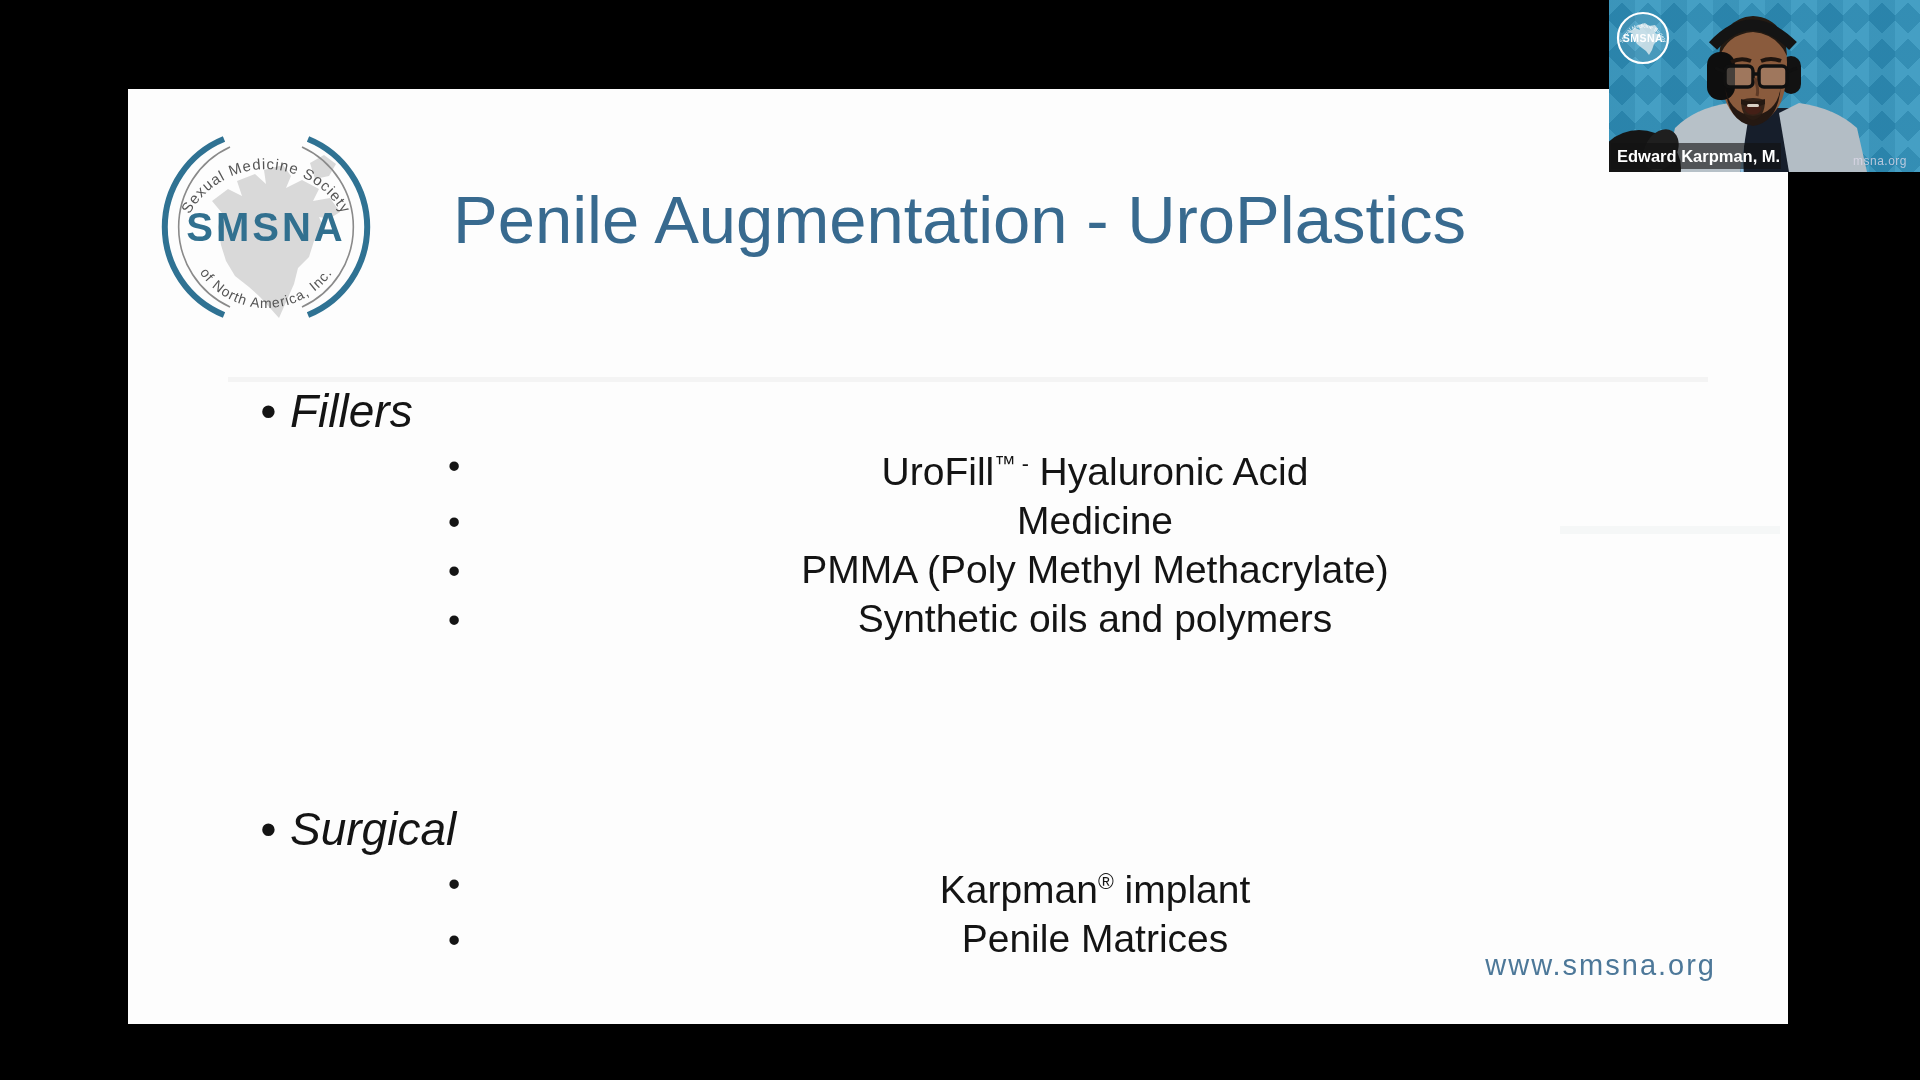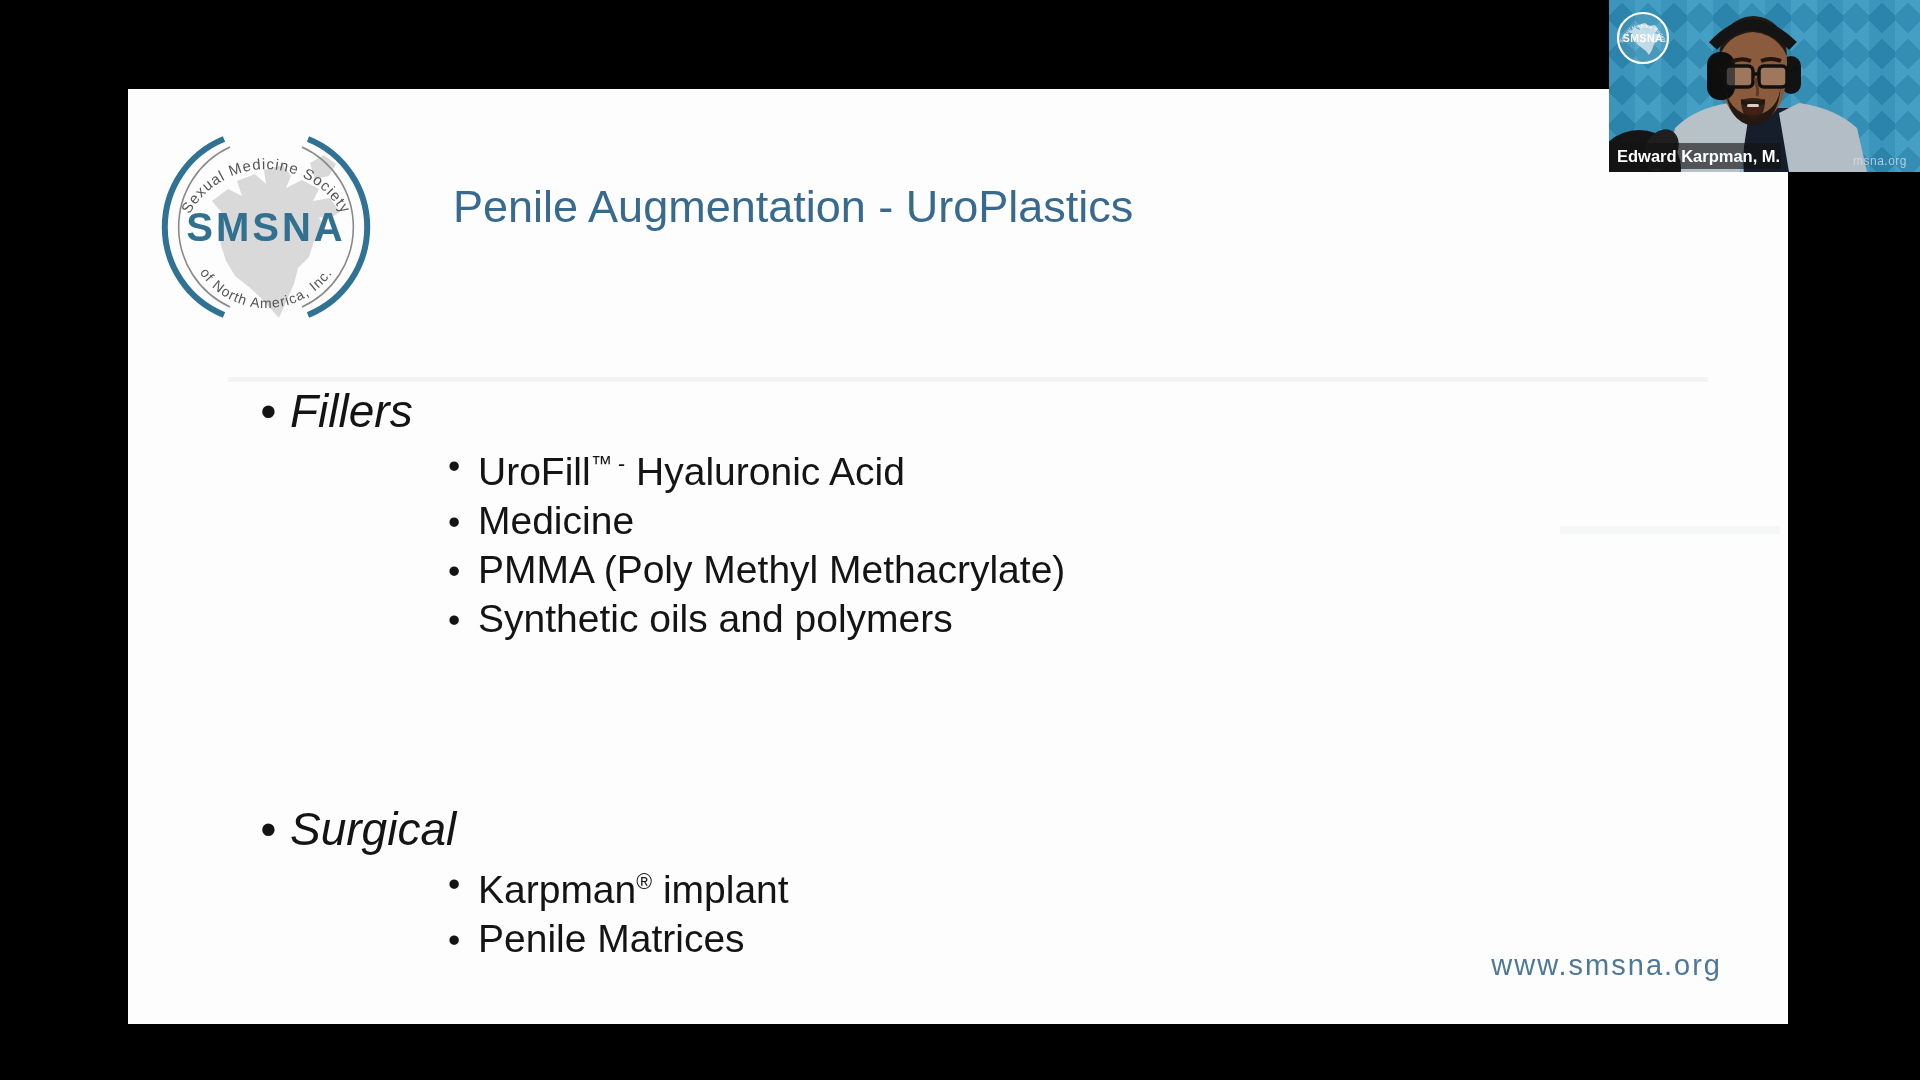--- a/index.html
+++ b/index.html
@@ -4,36 +4,36 @@
 <style>
   html,body{margin:0;padding:0;}
   body{width:1920px;height:1080px;background:#000;overflow:hidden;
        font-family:"Liberation Sans",sans-serif;}
   .canvas{position:relative;width:1920px;height:1080px;background:#000;}
 
   
   .slide{position:absolute;left:128px;top:89px;width:1660px;height:935px;
          background:#fdfdfd;}
   .logo{position:absolute;left:32px;top:34px;width:212px;height:210px;}
-  .title{position:absolute;left:325px;top:92px;font-size:45px;font-weight:400;
+  .title{position:absolute;left:325px;top:92px;font-size:67px;font-weight:400;
          color:#386a8f;white-space:nowrap;letter-spacing:0px;}
   .band{position:absolute;left:100px;top:288px;width:1480px;height:5px;background:#f4f4f4;}
   .band2{position:absolute;left:1432px;top:437px;width:220px;height:8px;background:#f5f7f7;}
 
   .sec{position:absolute;left:134px;width:1450px;color:#141414;}
   .sec-fillers{top:294px;}
   .sec-surgical{top:664px;margin-top:48px;}
   .sec-label{position:relative;padding-left:28px;font-size:46px;line-height:57px;font-style:italic;}
   .sec-label::before{content:"\2022";position:absolute;left:-2px;top:0;}
-  ul.sub{list-style:none;margin:0;padding:0;}
+  ul.sub{list-style:none;margin:0;padding:0;text-align:center;}
   ul.sub li{position:relative;padding-left:216px;font-size:39px;line-height:49px;white-space:nowrap;}
   ul.sub li::before{content:"\2022";position:absolute;left:186px;top:1px;font-size:35px;}
   sup.sp{font-size:55%;vertical-align:super;}
 
-  .footer{position:absolute;top:860px;right:66px;font-size:29px;letter-spacing:2px;
+  .footer{position:absolute;top:860px;right:72px;font-size:29px;letter-spacing:2px;
           color:#4d7899;}
 
   
   .webcam{position:absolute;left:1609px;top:0;width:311px;height:172px;overflow:hidden;
     background:
       repeating-linear-gradient(90deg, rgba(0,30,60,0.06) 0 26px, rgba(255,255,255,0.03) 26px 52px),
       linear-gradient(135deg,#3f9cc2 25%,transparent 25%) 0 0/26px 36px,
       linear-gradient(225deg,#3f9cc2 25%,transparent 25%) 0 0/26px 36px,
       linear-gradient(315deg,#3f9cc2 25%,transparent 25%) 0 0/26px 36px,
       linear-gradient(45deg,#3f9cc2 25%,transparent 25%) 0 0/26px 36px,

